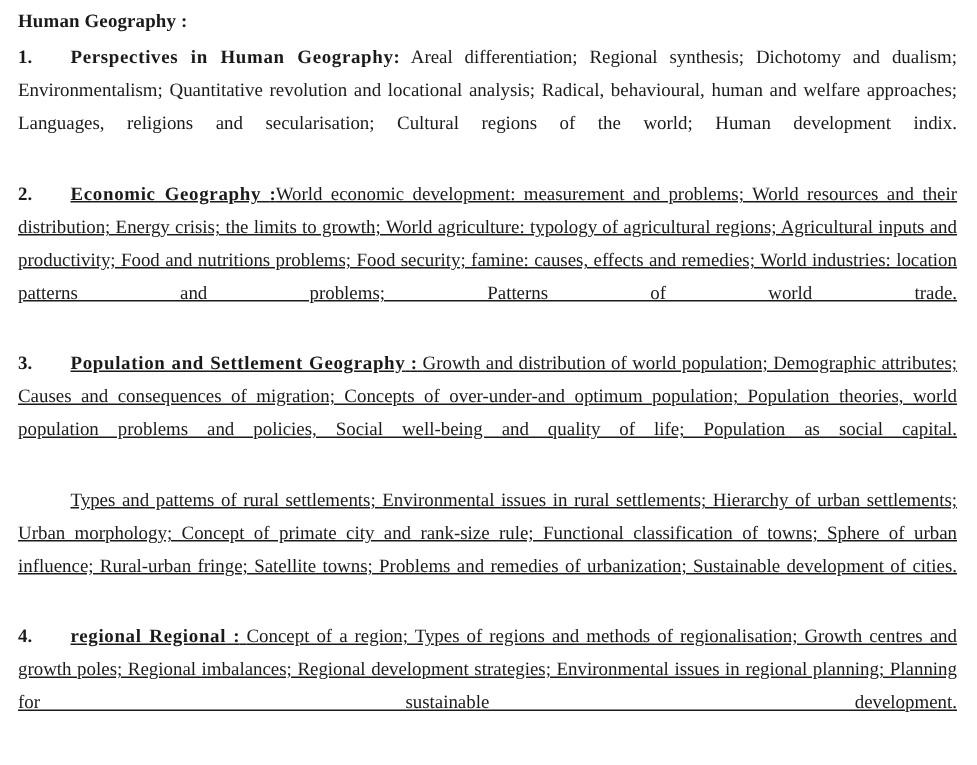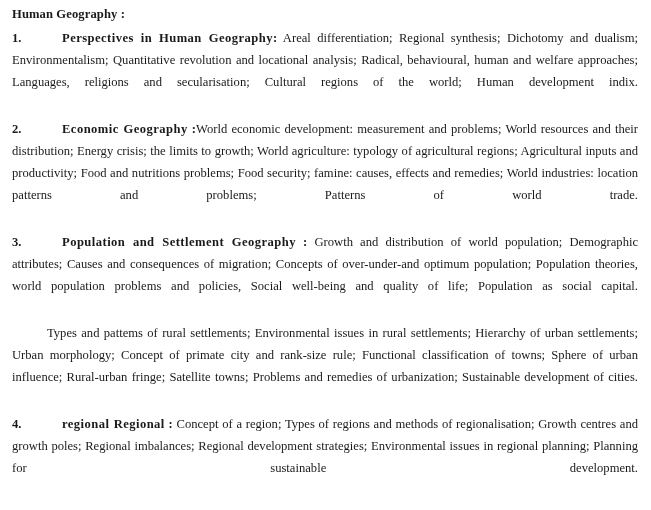--- a/index.html
+++ b/index.html
@@ -33,34 +33,34 @@
     margin: 0;
     padding: 0;
     font-size: 12.6px;
     line-height: 22px;
     text-align: justify;
     text-justify: inter-word;
     hyphens: none;
   }
   .sec + .sec {
     margin-top: 3px;
+    text-decoration: underline;
   }
   .sec.sub {
     margin-top: 3px;
     text-indent: 35px;
   }
   .num {
     font-weight: bold;
     display: inline-block;
     width: 35px;
   }
   .heading {
     font-weight: bold;
     letter-spacing: 0.45px;
-    margin-left: 15px;
   }
   .colon {
     font-weight: bold;
   }
   .body-text {
     font-weight: normal;
   }
   
   .sec:after {
     content: "";

